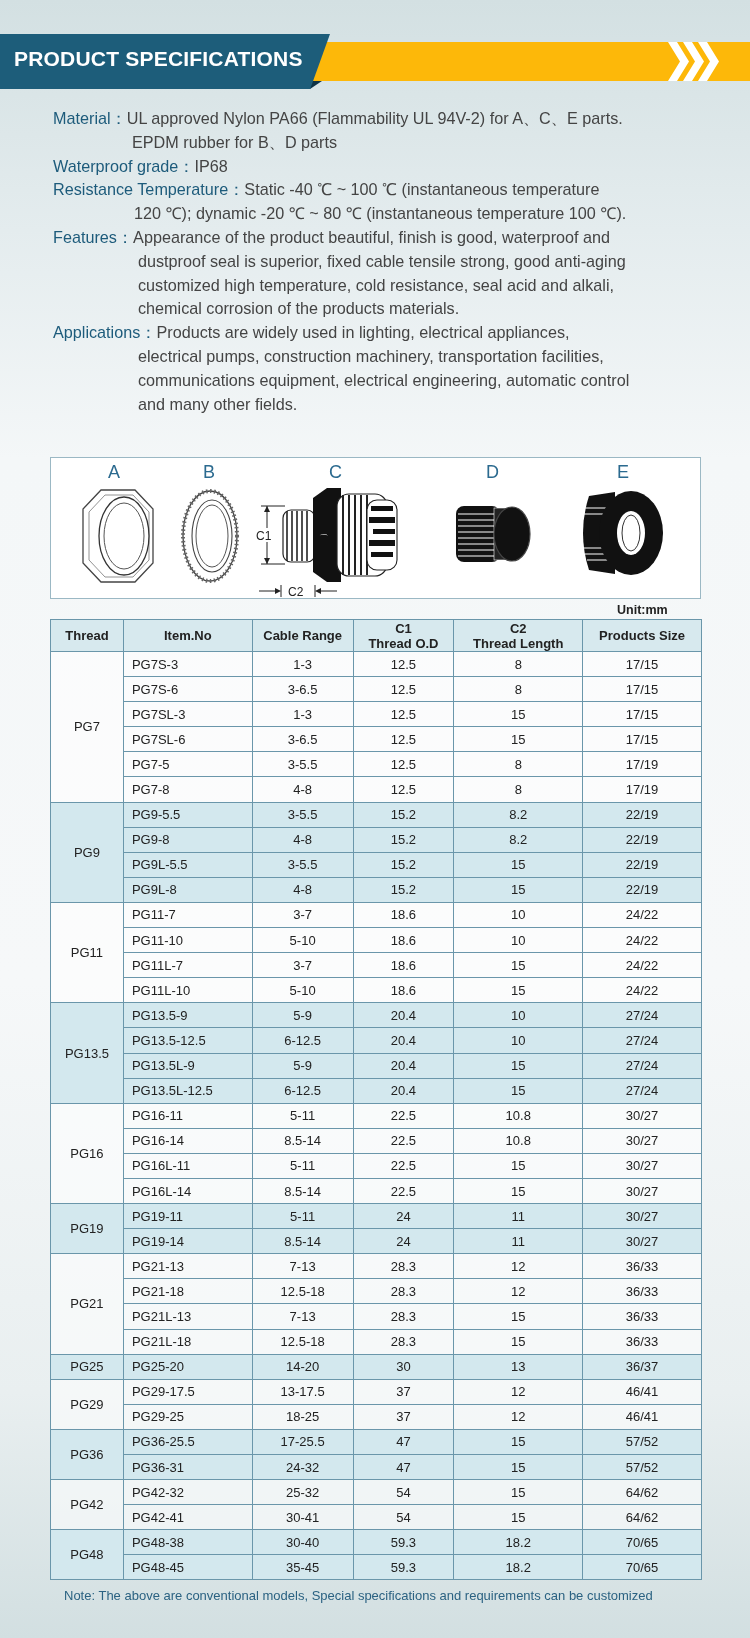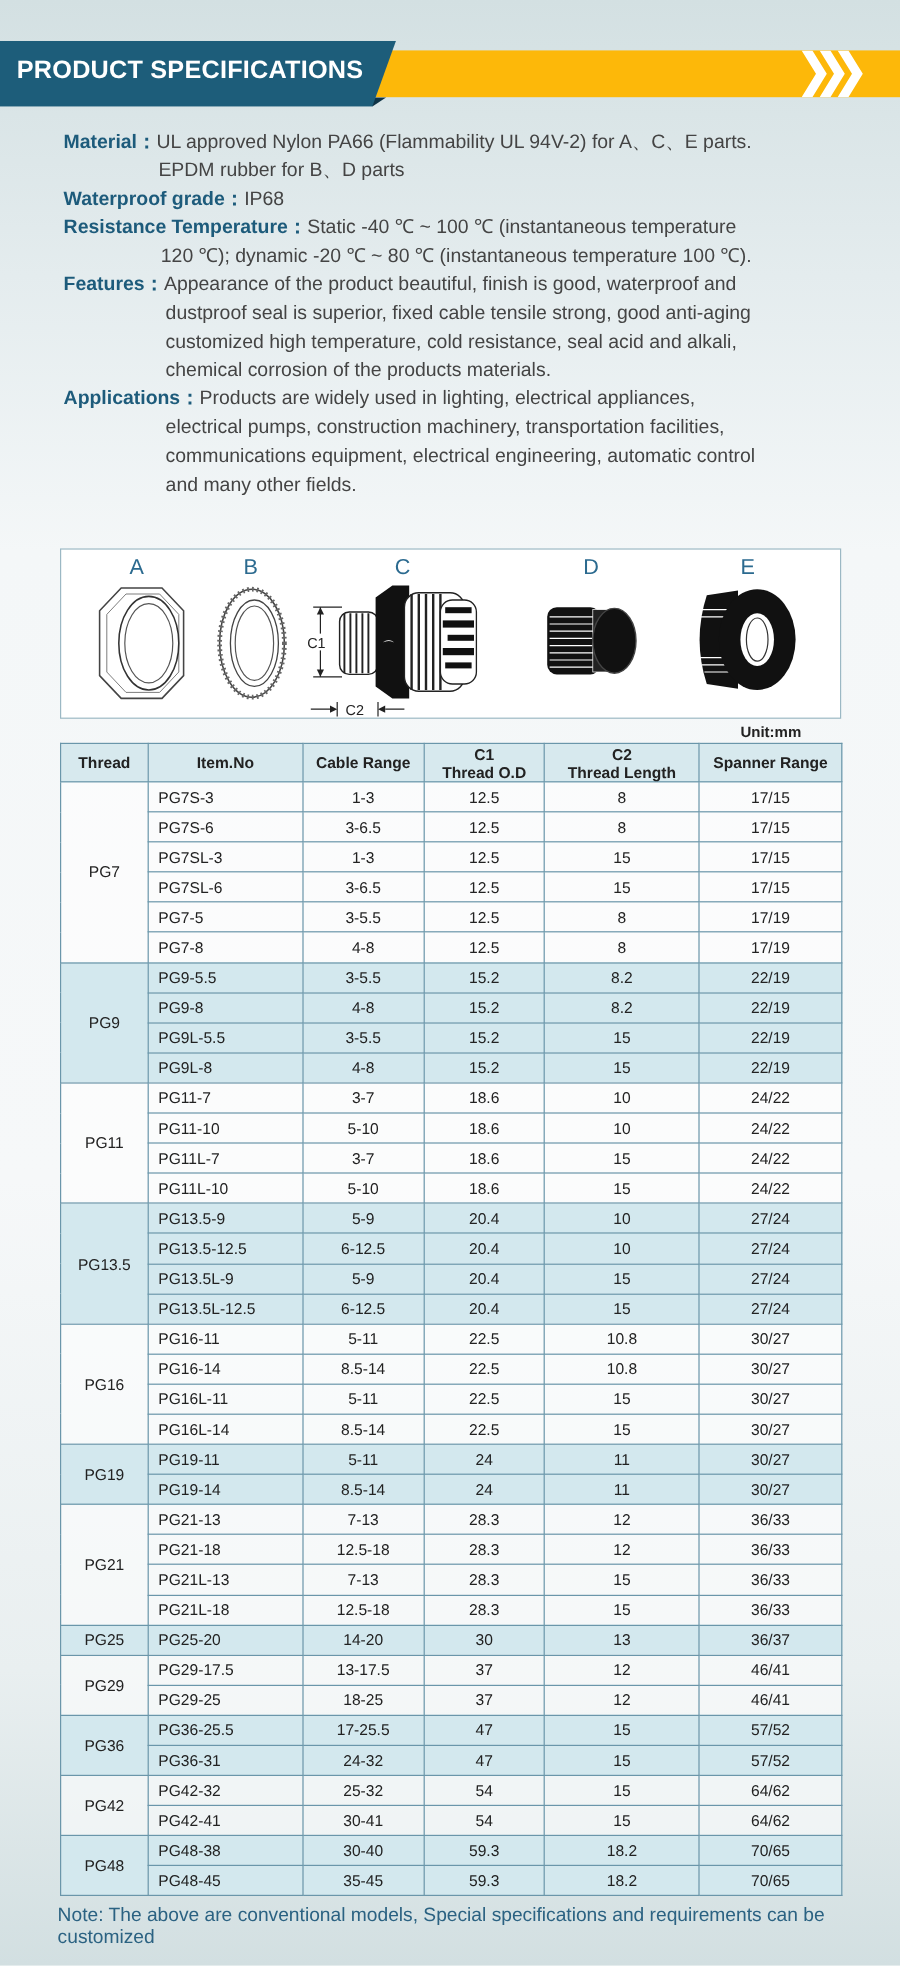--- a/index.html
+++ b/index.html
@@ -29,21 +29,21 @@
   }
   .banner-title {
     position: absolute; left: 14px; top: 13px;
     font-size: 21px; font-weight: bold; color: #fff; letter-spacing: 0.2px;
   }
   .chevrons { position: absolute; left: 668px; top: 8px; width: 62px; height: 39px; }
 
   
   .specs { position: absolute; left: 53px; top: 107px; width: 660px; font-size: 16.2px; line-height: 23.8px; color: #444; }
   .spec { position: relative; }
-  .specs .lbl { color: #1d5b7b; font-weight: bold; }
+  .specs .lbl { color: #1d5b7b; }
 
   
   .diagram {
     position: absolute; left: 50px; top: 457px; width: 651px; height: 142px;
     border: 1.5px solid #9bb8c4; background: #fff;
   }
   .part-label { position: absolute; top: 4px; font-size: 18px; color: #2b6a8f; }
   .part { position: absolute; }
 
   .unit { position: absolute; left: 617px; top: 603px; font-size: 12.5px; font-weight: bold; color: #222; }
@@ -55,21 +55,21 @@
   }
   .spec-table th, .spec-table td { border: 1px solid #6a96aa; }
   .spec-table th {
     background: #d7e9ee; font-weight: bold; height: 32px; font-size: 13px; line-height: 15px;
     text-align: center;
   }
   .spec-table td { height: 25.1px; text-align: center; }
   .spec-table td.item { text-align: left; padding-left: 8px; }
   .spec-table tr.shaded td { background: #d3e8ee; }
   .spec-table tr.plain td { background: rgba(255,255,255,0.55); }
-  .note { position: absolute; left: 48px; top: 1588px; font-size: 16px; color: #2b6282; }
+  .note { position: absolute; left: 64px; top: 1588px; font-size: 13px; color: #2b6282; }
 </style>
 </head>
 <body>
 
 <div class="banner">
   <div class="banner-yellow"></div>
   <div class="banner-fold"></div>
   <div class="banner-blue"></div>
   <div class="banner-title">PRODUCT SPECIFICATIONS</div>
   <svg class="chevrons" viewBox="0 0 62 39">
@@ -217,21 +217,21 @@
       <th>Item.No</th>
       <th>Cable Range</th>
       <th>
           <div>C1</div>
           <div>Thread O.D</div>
         </th>
       <th>
           <div>C2</div>
           <div>Thread Length</div>
         </th>
-      <th>Spanner Range</th>
+      <th>Products Size</th>
     </tr>
   </thead>
   <tbody id="tbody">
       <tr class="plain">
         <td rowspan="6">PG7</td>
         <td class="item">PG7S-3</td>
         <td>1-3</td>
         <td>12.5</td>
         <td>8</td>
         <td>17/15</td>

